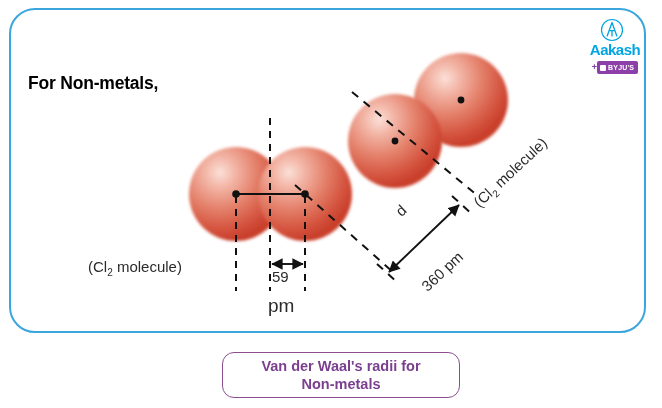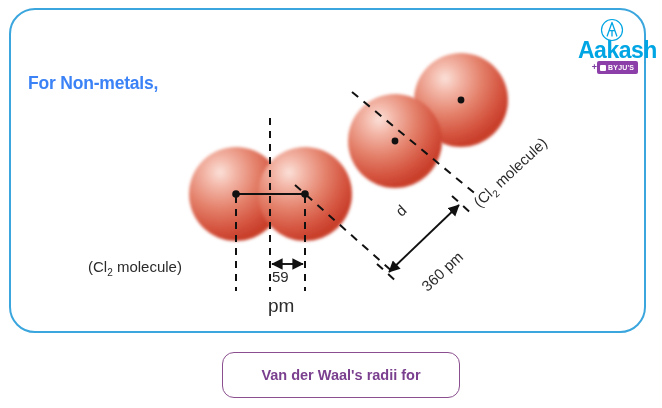--- a/index.html
+++ b/index.html
@@ -32,21 +32,21 @@
     background: transparent;
   }
 
   
   #heading {
     position: absolute;
     left: 28px;
     top: 73px;
     font-size: 17.5px;
     font-weight: bold;
-    color: #3b82f6;
+    color: #000000;
     letter-spacing: -0.2px;
     white-space: nowrap;
   }
 
   
   #logo {
     position: absolute;
     left: 578px;
     top: 18px;
     width: 74px;
@@ -58,21 +58,21 @@
     top: 0px;
     width: 24px;
     height: 24px;
   }
   #logo-word {
     position: absolute;
     left: 0px;
     top: 22px;
     width: 74px;
     text-align: center;
-    font-size: 23px;
+    font-size: 15px;
     font-weight: bold;
     color: #00a5e3;
     letter-spacing: -0.5px;
     line-height: 20px;
   }
   #logo-byjus-row {
     position: absolute;
     left: 0px;
     top: 43px;
     width: 74px;
@@ -257,16 +257,17 @@
   <div class="lbl" id="lbl-pm">pm</div>
 
   <div class="lbl" id="lbl-d">d</div>
   <div class="lbl" id="lbl-360">360 pm</div>
 
   <div class="lbl" id="lbl-cl2-right"><span>(Cl</span><sub>2</sub><span> molecule)</span></div>
 
   <div id="caption">
     <div id="caption-text">
       <span>Van der Waal's radii for</span><br>
+      <span>Non-metals</span>
     </div>
   </div>
 
 </div>
 
 </body></html>

